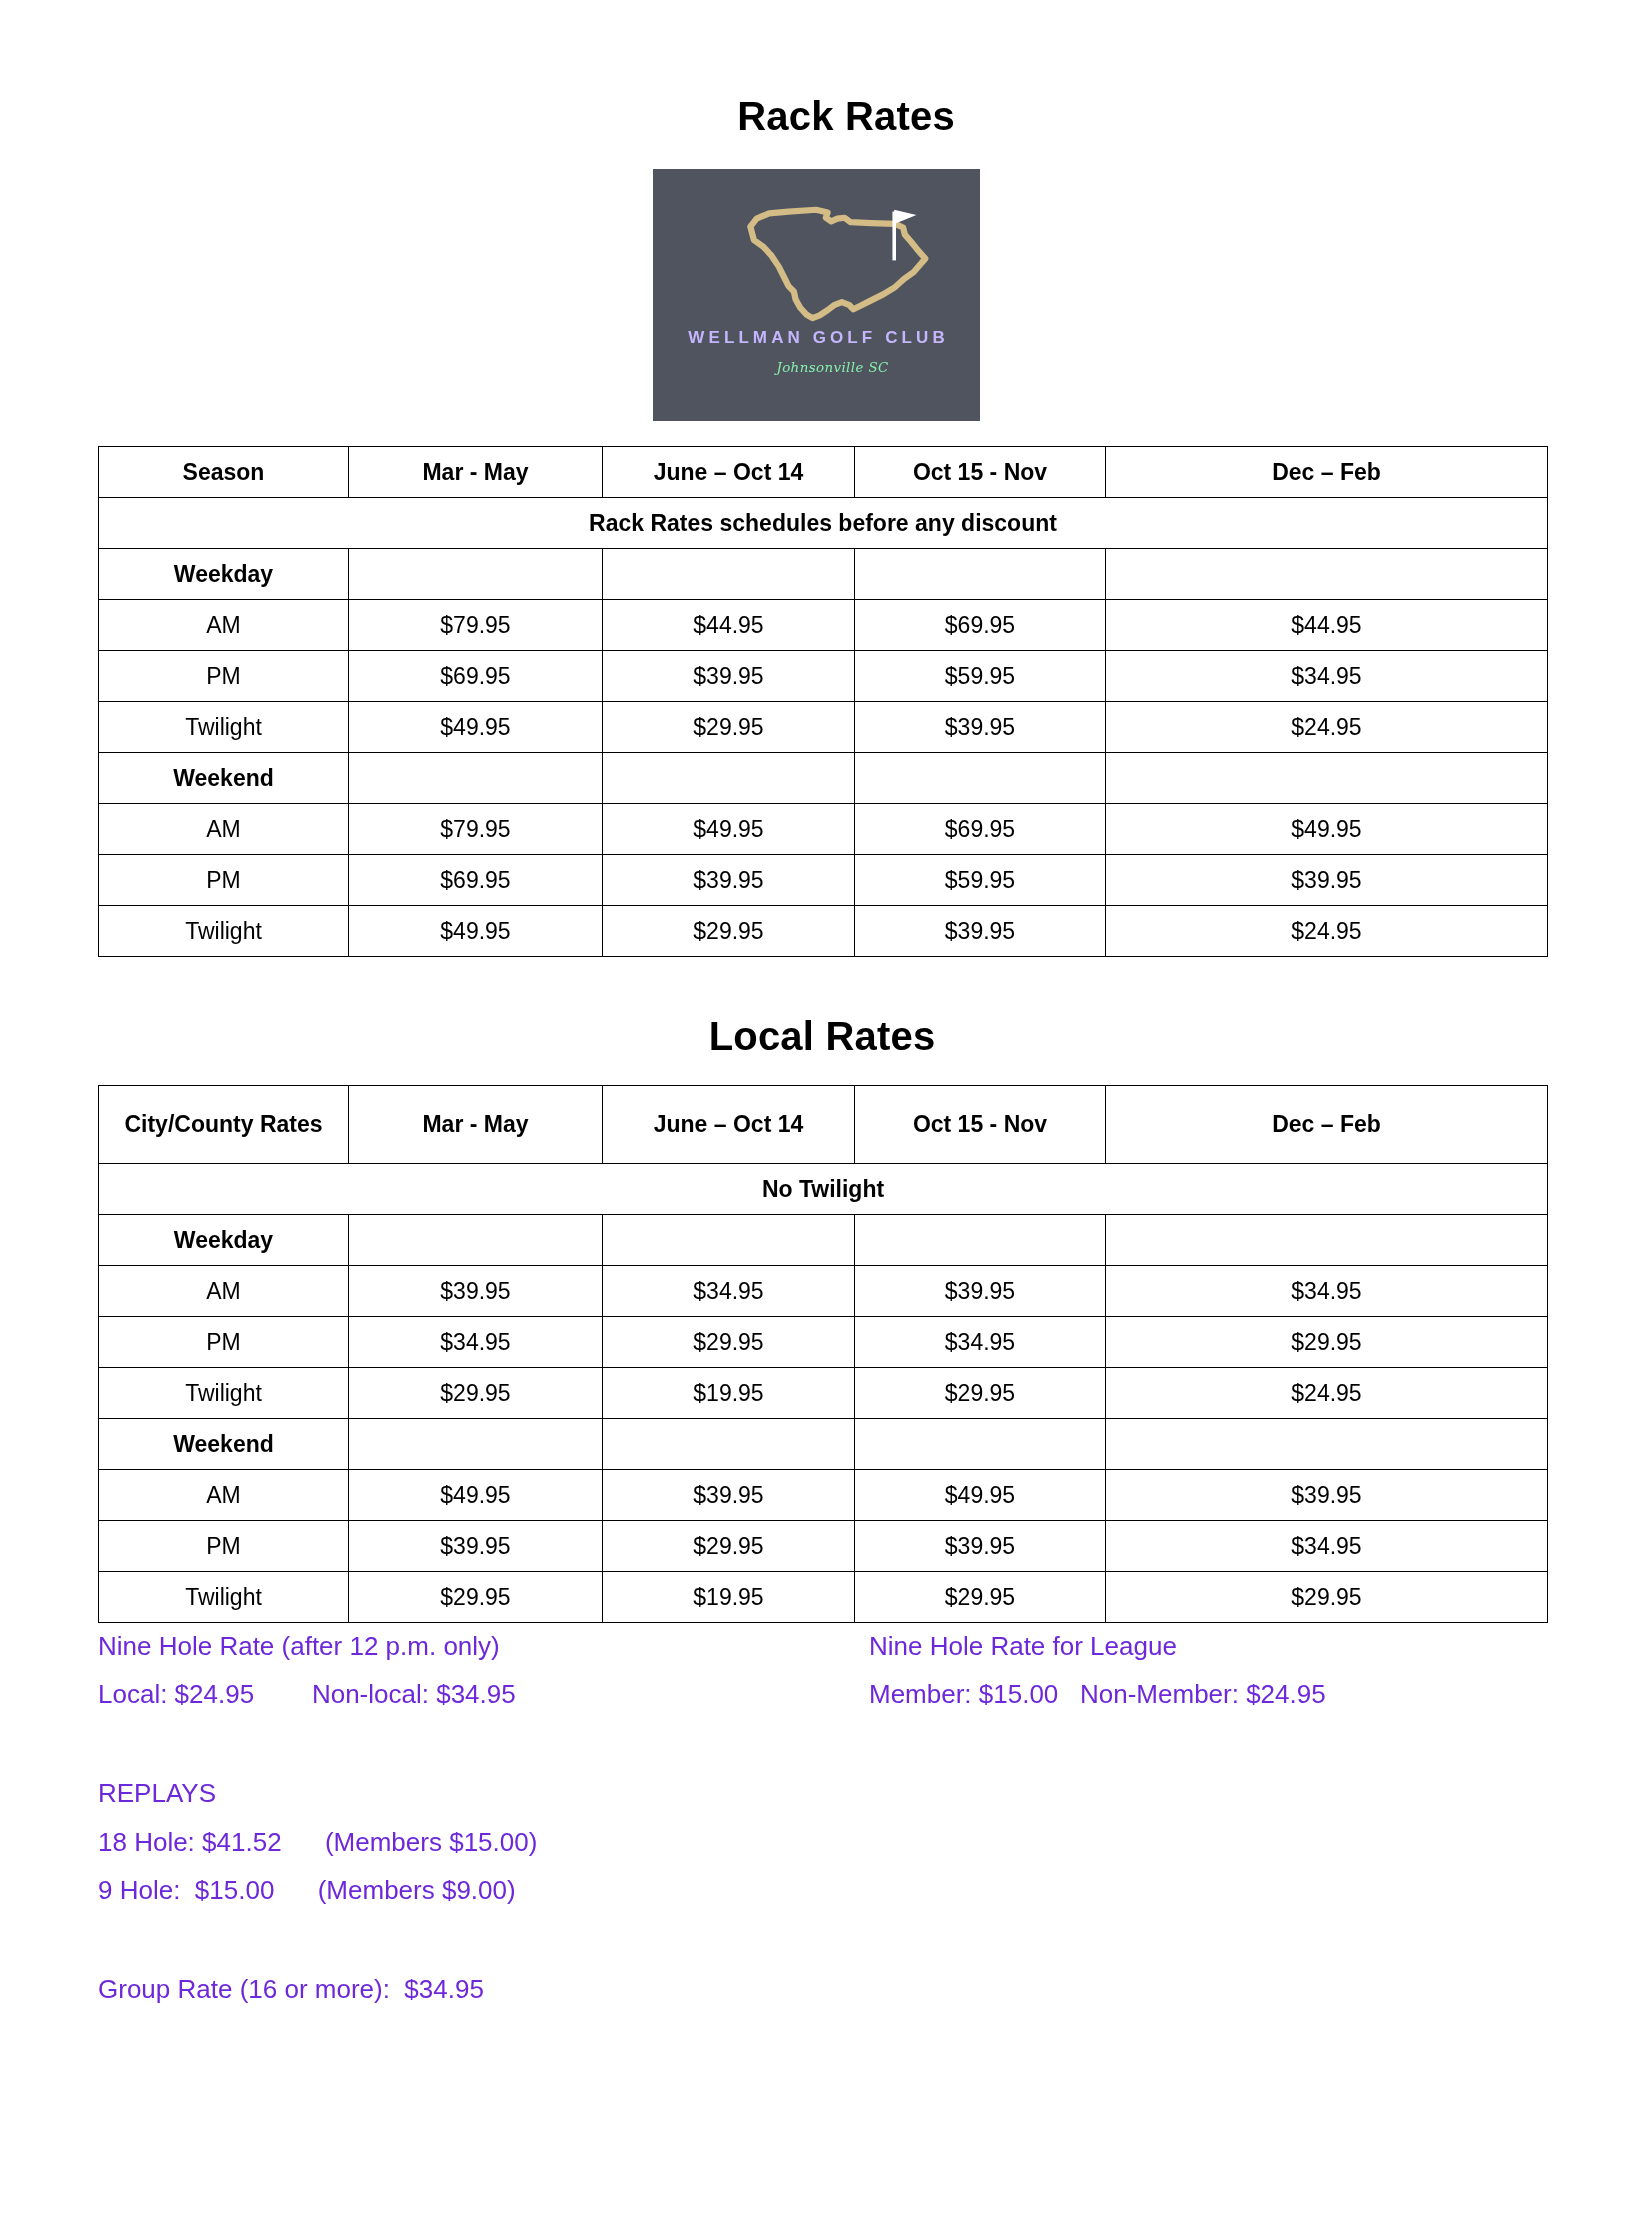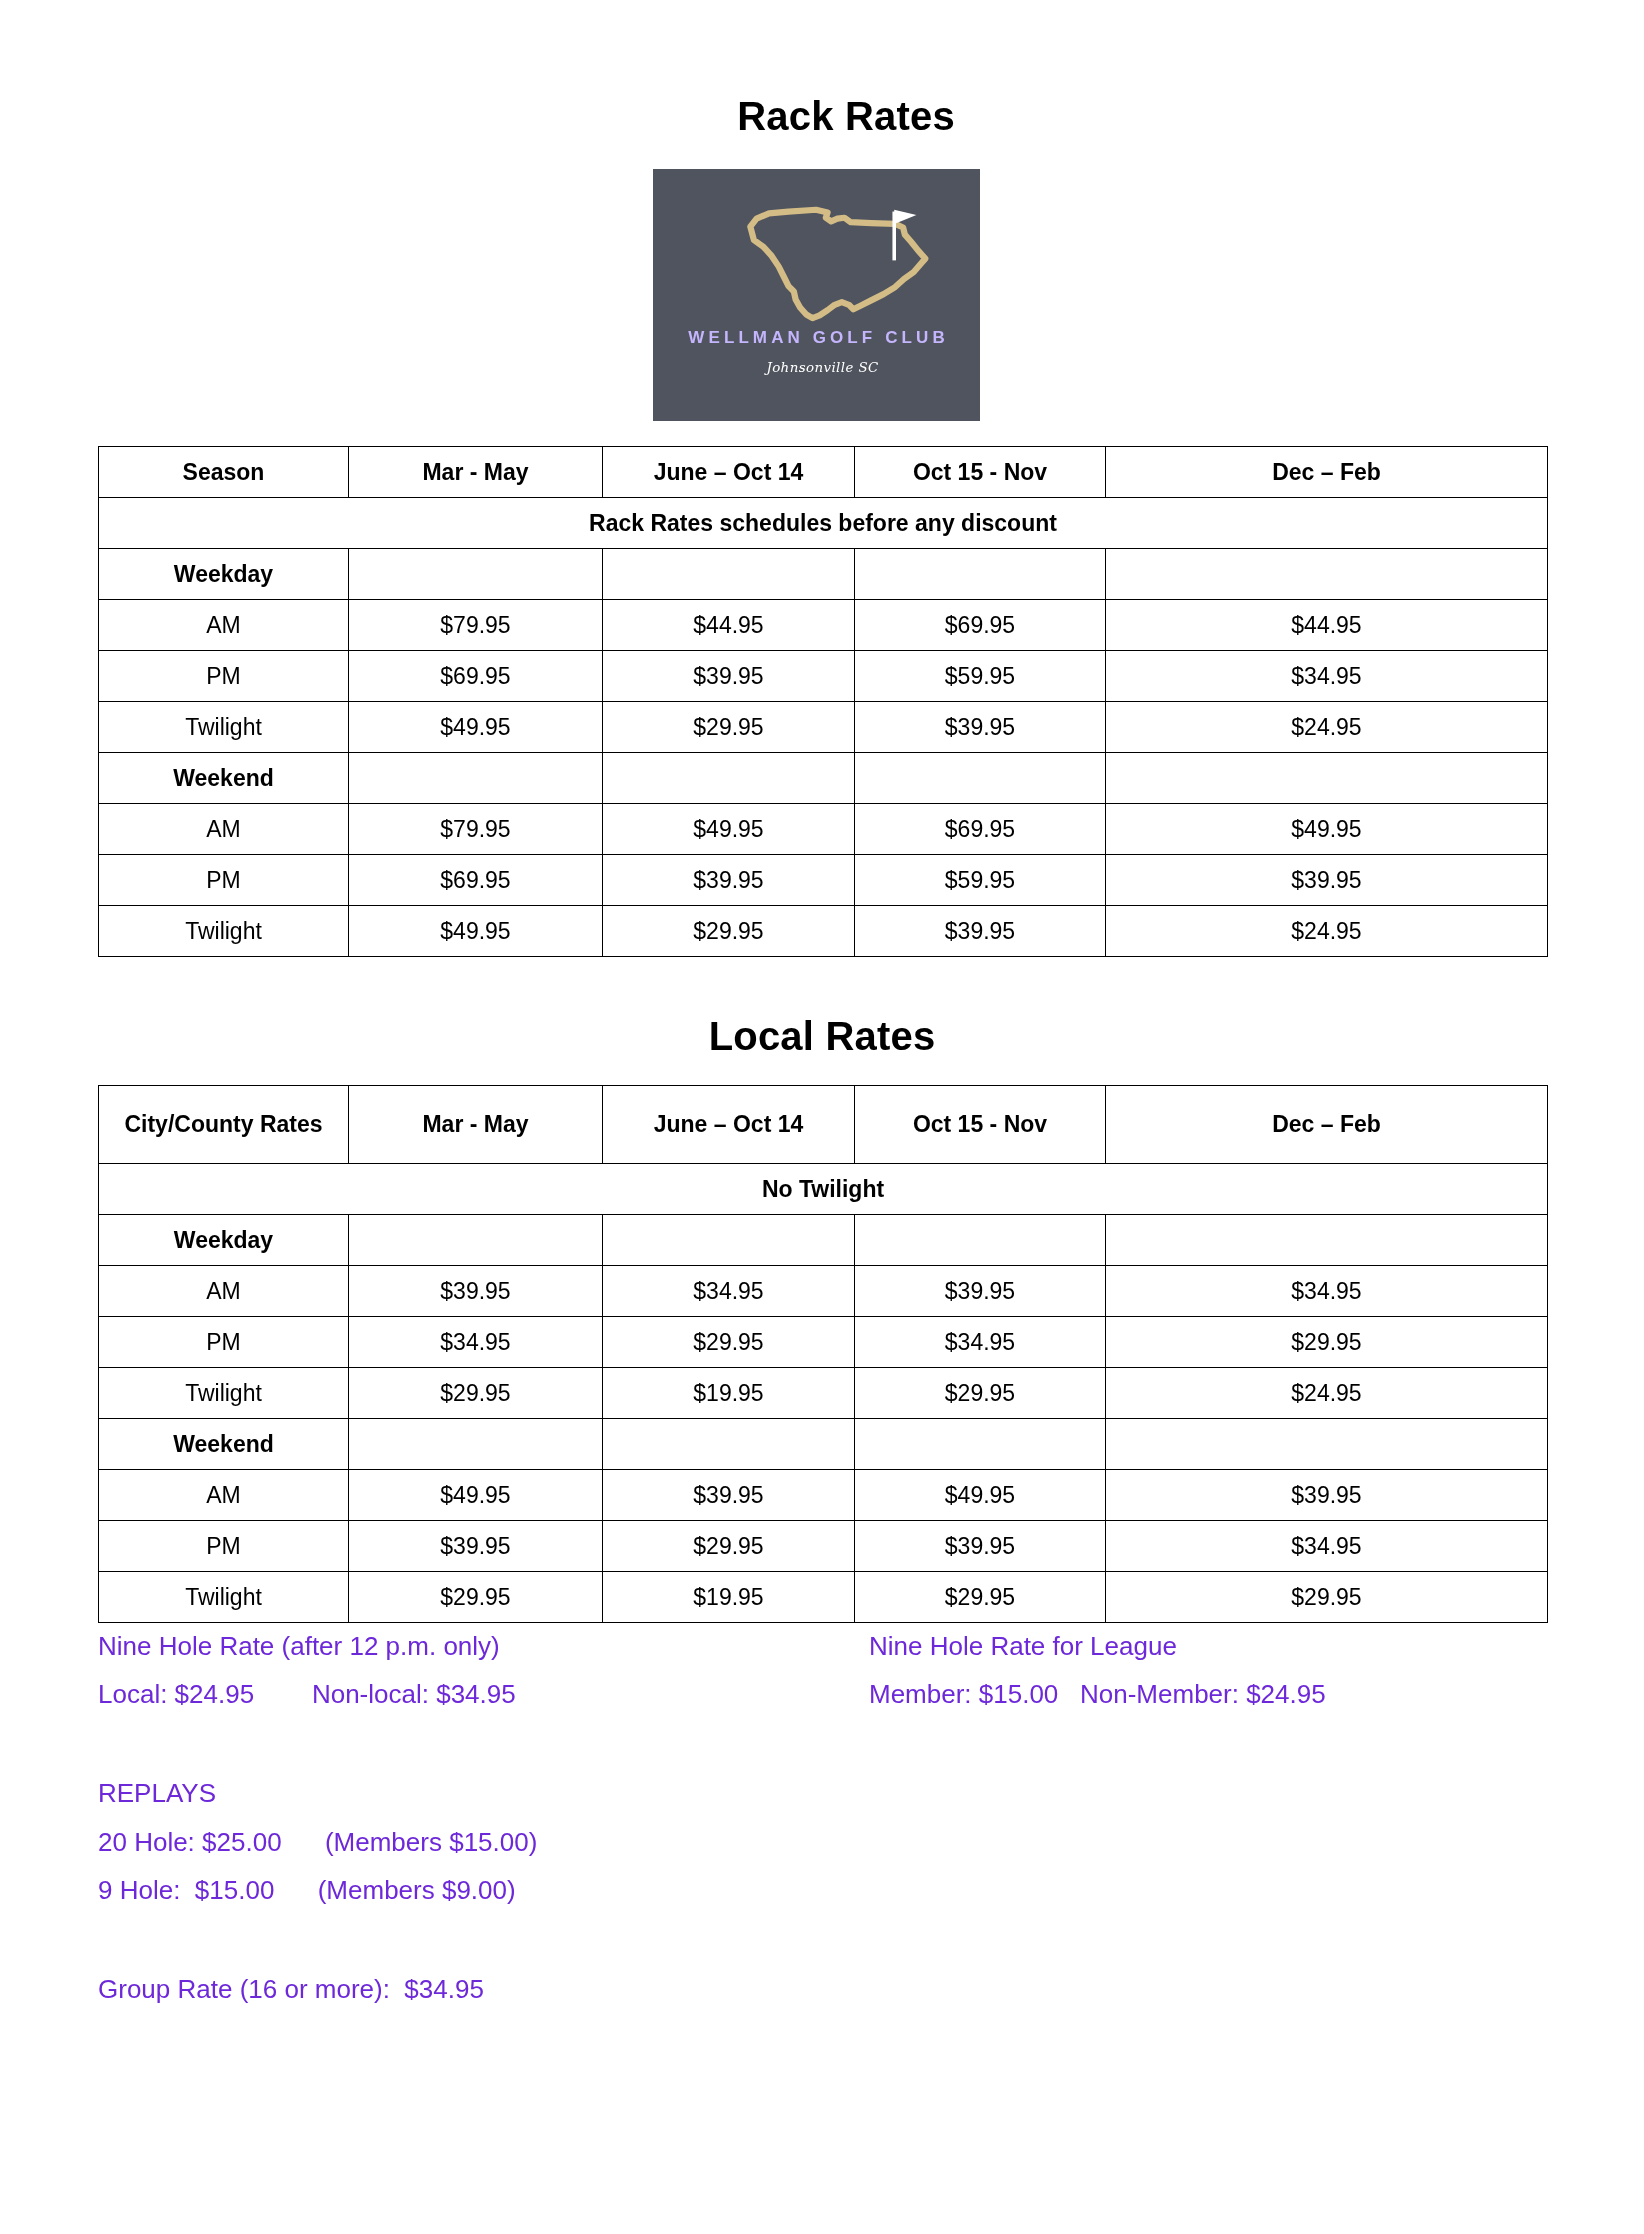--- a/index.html
+++ b/index.html
@@ -60,25 +60,25 @@
     text-align: center;
     color: #c4b5fd;
     font-family: "Liberation Sans", sans-serif;
     font-weight: bold;
     font-size: 17px;
     letter-spacing: 4.1px;
     text-indent: 4.1px;
   }
   .logo-sub {
     position: absolute;
-    left: 6px;
+    left: 16px;
     top: 191px;
     width: 327px;
     text-align: center;
-    color: #ffffff;
+    color: #86efac;
     font-family: "DejaVu Serif", serif;
     font-style: italic;
     font-size: 13.4px;
     letter-spacing: 0.4px;
   }
 
   
   table.rates {
     position: absolute;
     border-collapse: collapse;
@@ -306,19 +306,19 @@
     </tbody>
   </table>
 
   <div class="ftxt" style="left:98px; top:1633px;">Nine Hole Rate (after 12 p.m. only)</div>
   <div class="ftxt" style="left:98px; top:1681px;">Local: $24.95        Non-local: $34.95</div>
 
   <div class="ftxt" style="left:869px; top:1633px;">Nine Hole Rate for League</div>
   <div class="ftxt" style="left:869px; top:1681px;">Member: $15.00   Non-Member: $24.95</div>
 
   <div class="ftxt" style="left:98px; top:1780px;">REPLAYS</div>
-  <div class="ftxt" style="left:98px; top:1829px;">20 Hole: $25.00      (Members $15.00)</div>
+  <div class="ftxt" style="left:98px; top:1829px;">18 Hole: $41.52      (Members $15.00)</div>
   <div class="ftxt" style="left:98px; top:1877px;">9 Hole:  $15.00      (Members $9.00)</div>
 
   <div class="ftxt" style="left:98px; top:1976px;">Group Rate (16 or more):  $34.95</div>
 
 </div>
 
 
 </body></html>

